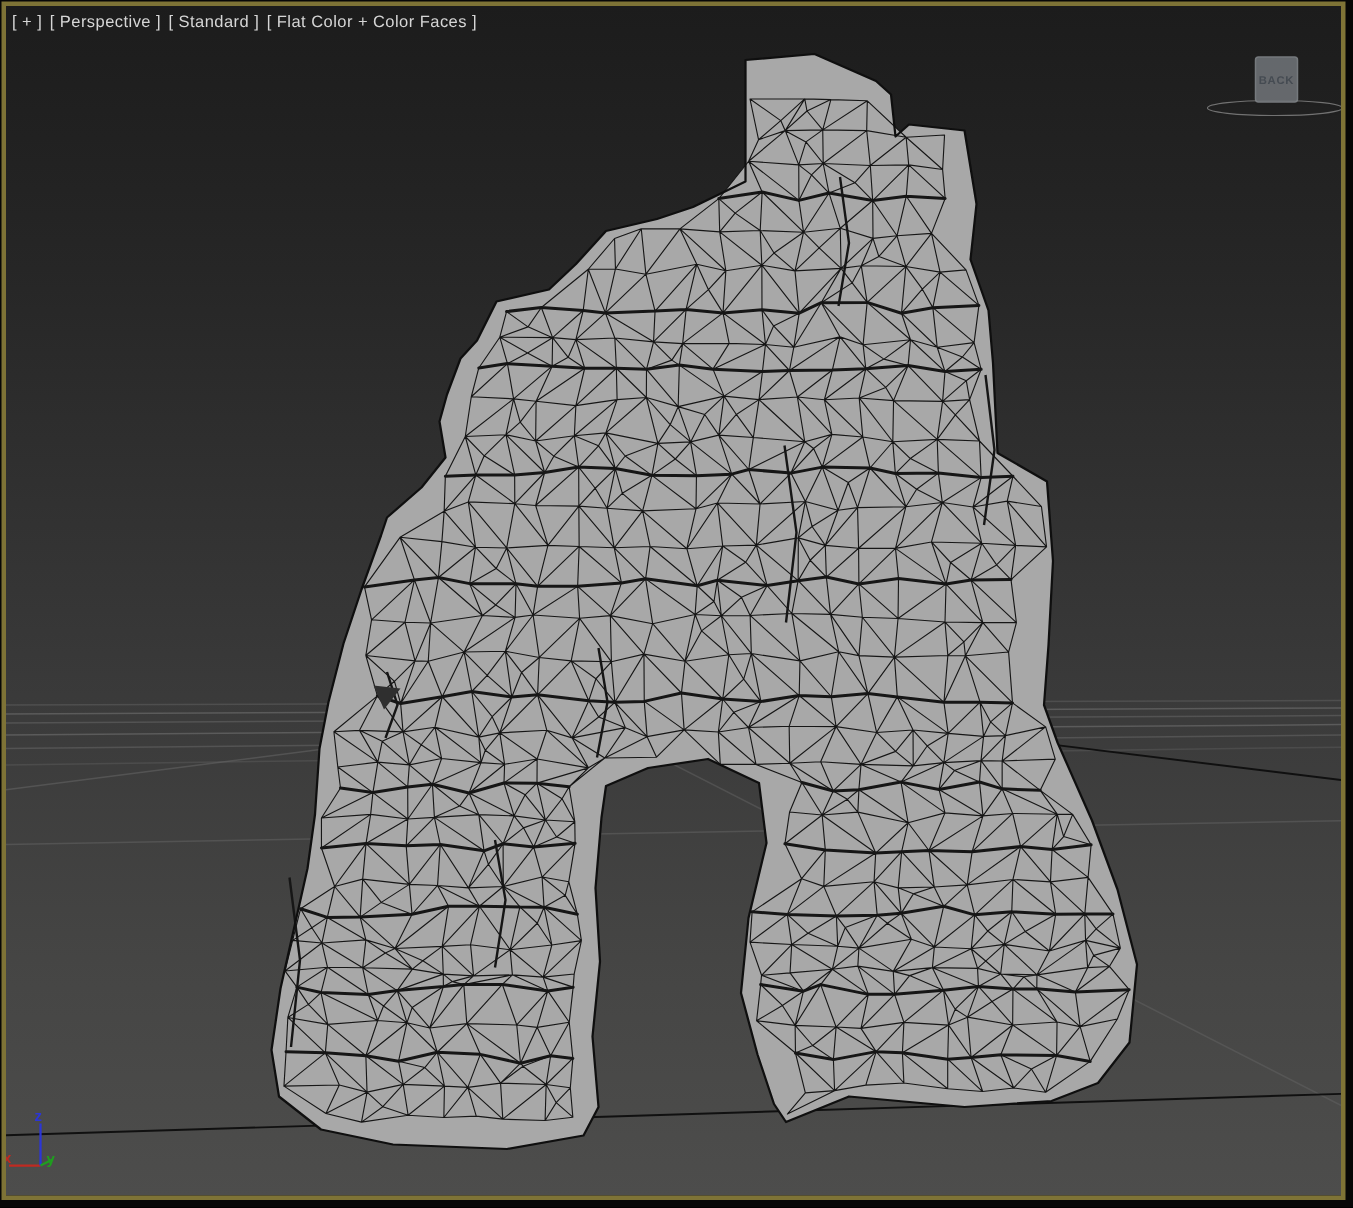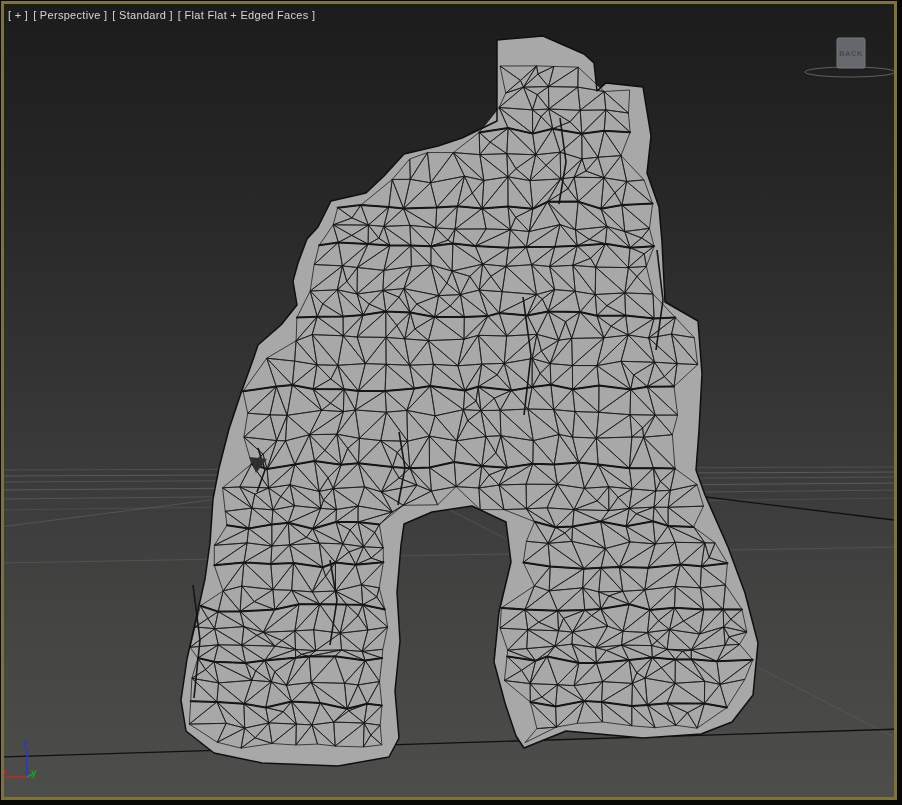--- a/index.html
+++ b/index.html
@@ -61,17 +61,17 @@
           <text x="2" y="775" font-size="10" font-weight="bold" fill="#c02a21" font-family="&quot;Liberation Sans&quot;, sans-serif">x</text>
           <text x="23" y="747" font-size="10" font-weight="bold" fill="#2b35d8" font-family="&quot;Liberation Sans&quot;, sans-serif">z</text>
           <text x="31" y="776" font-size="10" font-weight="bold" fill="#1f9e1f" font-family="&quot;Liberation Sans&quot;, sans-serif">y</text>
         </g>
     </svg>
 
     <div class="vplabel">
       <span>[ + ]</span>
       <span>[ Perspective ]</span>
       <span>[ Standard ]</span>
-      <span>[ Flat Flat + Edged Faces ]</span>
+      <span>[ Flat Color + Color Faces ]</span>
     </div>
 
   </div>
 </div>
 
 </body></html>

